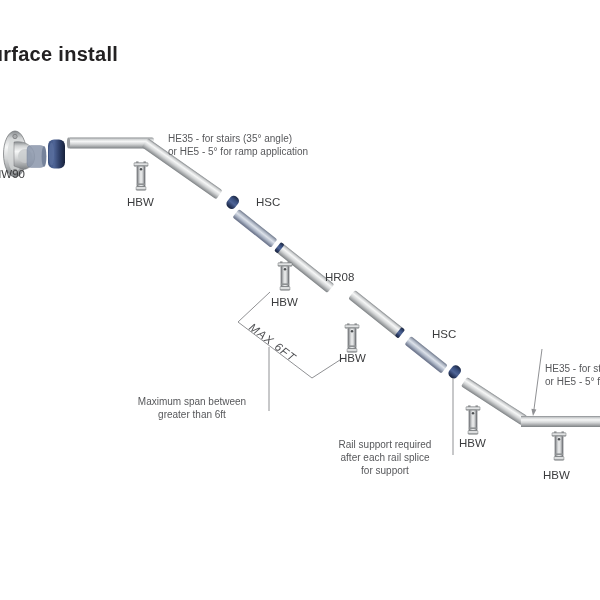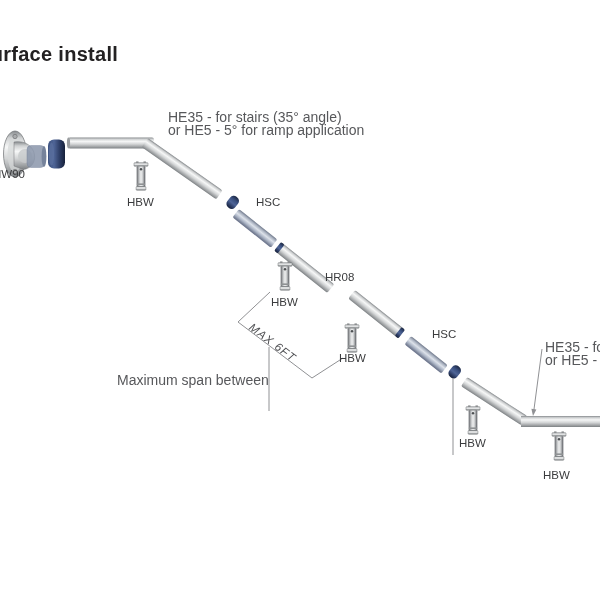--- a/index.html
+++ b/index.html
@@ -8,23 +8,23 @@
   .stage svg { position:absolute; left:0; top:0; }
   .title {
     position:absolute; left:-23px; top:43px;
     font-size:20px; font-weight:bold; color:#232122; letter-spacing:0.3px;
     white-space:nowrap;
   }
   .part-label {
     position:absolute; font-size:11.5px; color:#3b3c3e; white-space:nowrap;
   }
   .note {
-    position:absolute; font-size:14px; color:#57585b; line-height:13px; white-space:nowrap;
+    position:absolute; font-size:10px; color:#57585b; line-height:13px; white-space:nowrap;margin-top:21px;
   }
-  .note.align-right { text-align:left; }
+  .note.align-right { text-align:center; }
   .dim-label {
     position:absolute; left:254px; top:321px;
     font-size:11.5px; font-style:italic; color:#4e4f52; letter-spacing:1px;
     transform:rotate(37deg); transform-origin:left top; white-space:nowrap;
   }
 </style>
 </head>
 <body>
 
 <div class="stage">
@@ -165,21 +165,27 @@
 
   <div class="note" style="left:168px; top:111px;">
     <div>HE35 - for stairs (35° angle)</div>
     <div>or HE5 - 5° for ramp application</div>
   </div>
 
   <div class="dim-label">MAX 6FT</div>
 
   <div class="note align-right" style="left:117px; top:374px; width:150px;">
     <div>Maximum span between</div>
+    <div>greater than 6ft</div>
   </div>
 
+  <div class="note align-right" style="left:320px; top:417px; width:130px;">
+    <div>Rail support required</div>
+    <div>after each rail splice</div>
+    <div>for support</div>
+  </div>
 
   <div class="note" style="left:545px; top:341px;">
     <div>HE35 - for stairs (35° angle)</div>
     <div>or HE5 - 5° for ramp application</div>
   </div>
 
 </div>
 
 </body></html>

